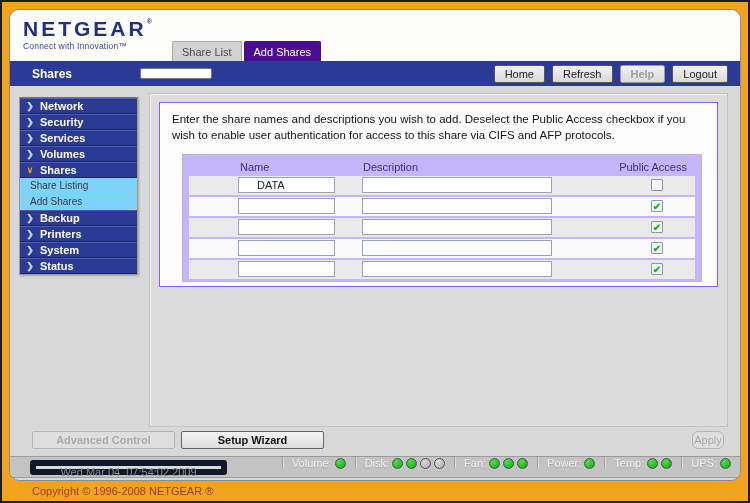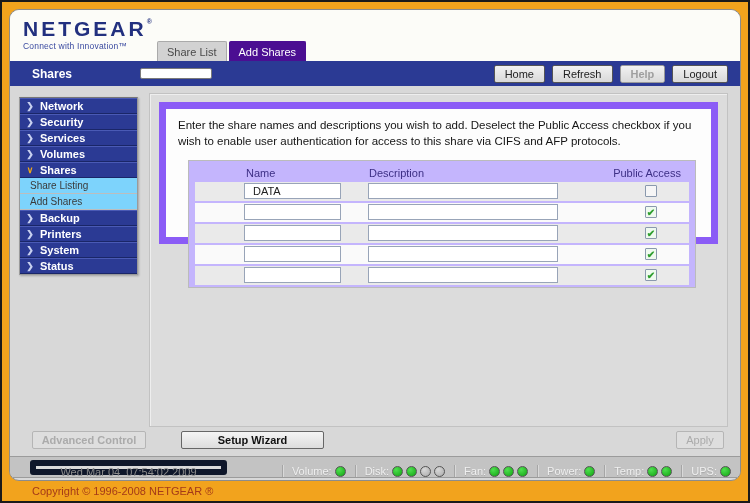--- a/index.html
+++ b/index.html
@@ -23,21 +23,21 @@
   .header {
     position:absolute; left:0; top:0; right:0; height:51px;
     background:#FCFCF8;
   }
   .logo-wrap { position:absolute; left:13px; top:8px; }
   .logo { color:#22307F; font-weight:bold; font-size:21px; letter-spacing:3px; line-height:1; }
   .logo sup { font-size:7px; letter-spacing:0; vertical-align:top; }
   .tagline { color:#3A4AA0; font-size:8.5px; margin-top:2px; letter-spacing:0.2px; }
   .product-title { position:absolute; right:16px; top:16px; color:#5B2CA8; font-size:17px; }
   
-  .tab-bar { position:absolute; left:147px; bottom:0; display:flex; align-items:flex-end; }
+  .tab-bar { position:absolute; left:162px; bottom:0; display:flex; align-items:flex-end; }
   .tab {
     font-size:11px; padding:4px 9px 3px; margin-right:2px;
     background:#D2D2D2; color:#4a4a4a;
     border:1px solid #aaa; border-bottom:none;
     border-radius:2px 2px 0 0; cursor:pointer; white-space:nowrap;
   }
   .tab.active { background:#4B0E92; color:#fff; border-color:#4B0E92; font-weight:normal; }
   
   .bluebar {
     position:absolute; left:0; top:51px; right:0; height:25px;
@@ -82,78 +82,78 @@
     display:flex; align-items:center; padding-left:10px;
     border-bottom:1px solid #bdbdbd; cursor:pointer;
   }
   
   .main-panel {
     position:absolute; left:139px; top:83px; width:579px; height:334px;
     background:#DCDCDC; border:1px solid #c2c2c2;
     box-shadow:inset 1px 1px 0 #eee;
   }
   .white-box {
-    position:absolute; left:9px; top:8px; right:9px; height:142px;
-    background:#FDFDFD; border:7px solid #8b5cf6;
+    position:absolute; left:9px; top:8px; right:9px; height:185px;
+    background:#FDFDFD; border:1px solid #8b5cf6;
   }
   .instructions {
     font-size:11.5px; color:#151515; line-height:1.4;
     padding:8px 12px 4px 12px; max-width:555px;
   }
   .share-table {
     position:relative; margin:7px 15px 0 22px; height:128px;
     background:#c4b5fd; border:1px solid #bbb;
   }
   .table-head { position:relative; height:21px; }
   .col-header { position:absolute; top:6px; font-size:11px; color:#3D2F85; }
   .col-header.name { left:57px; }
   .col-header.desc { left:180px; }
   .col-header.pub  { right:14px; }
   .table-row { position:relative; height:19px; margin:0 6px 2px 6px; }
   .table-row.odd { background:#EAEAEA; }
   .table-row.even { background:#FAFAFA; }
   .cell-input {
     position:absolute; top:1px; height:16px;
     font-family:"Liberation Sans", sans-serif; font-size:11px; color:#222;
-    border:1px solid #98A4B8; background:#fff; padding:0 8px;
+    border:1px solid #98A4B8; background:#fff; padding:0 18px;
   }
   .cell-input.name { left:49px; width:97px; }
   .cell-input.desc { left:173px; width:190px; }
   .checkbox {
     position:absolute; right:32px; top:3px; width:12px; height:12px;
     border:1px solid #8A99AD; background:#F6F6F6; border-radius:1px;
     cursor:pointer; font-size:10px; line-height:11px; text-align:center;
     color:#2E9E2E; font-weight:bold;
   }
   .checkbox.checked { background:#EFFAEF; }
   
   .footer-buttons { position:absolute; left:0; right:0; top:421px; height:20px; }
   .foot-btn {
     position:absolute; top:0; height:18px;
     font-family:"Liberation Sans", sans-serif; font-size:11px; font-weight:bold;
     border:1px solid #666; border-radius:2px;
     background:linear-gradient(#F4F4F4,#DCDCDC); color:#111; cursor:pointer;
   }
   .foot-btn.disabled { color:#ABABAB; border-color:#B5B5B5; background:#DEDEDE; cursor:default; }
-  .foot-btn.advanced { left:22px; width:114px; }
+  .foot-btn.advanced { left:22px; width:143px; }
   .foot-btn.wizard { left:171px; width:143px; }
-  .foot-btn.apply { right:16px; width:48px; font-weight:normal; }
+  .foot-btn.apply { right:16px; width:32px; font-weight:normal;border-radius:6px; }
   
   .status-bar {
     position:absolute; left:0; right:0; top:446px; height:22px;
     background:#C3C3C3; border-top:1px solid #9b9b9b; border-bottom:1px solid #9b9b9b;
     display:flex; align-items:center;
   }
   .datetime-btn {
     margin-left:20px; width:197px; height:15px;
     font-family:"Liberation Sans", sans-serif; font-size:11px; color:#8a8a8a;
     background:#DADADA; border:6px solid #0f172a; border-radius:3px;
     white-space:pre; cursor:pointer;
   }
-  .status-groups { margin-left:auto; display:flex; height:100%; align-items:flex-end; }
+  .status-groups { margin-left:auto; display:flex; height:100%; align-items:flex-start; }
   .status-group {
     display:flex; align-items:center; gap:3px;
     padding:0 9px; border-left:1px solid #a5a5a5;
     box-shadow:inset 1px 0 0 #d9d9d9;
   }
   .status-label { font-size:11px; color:#EFEFEF; text-shadow:0 1px 1px rgba(0,0,0,.15); }
   .dot {
     width:11px; height:11px; border-radius:50%;
     border:1px solid #555; display:inline-block;
   }

